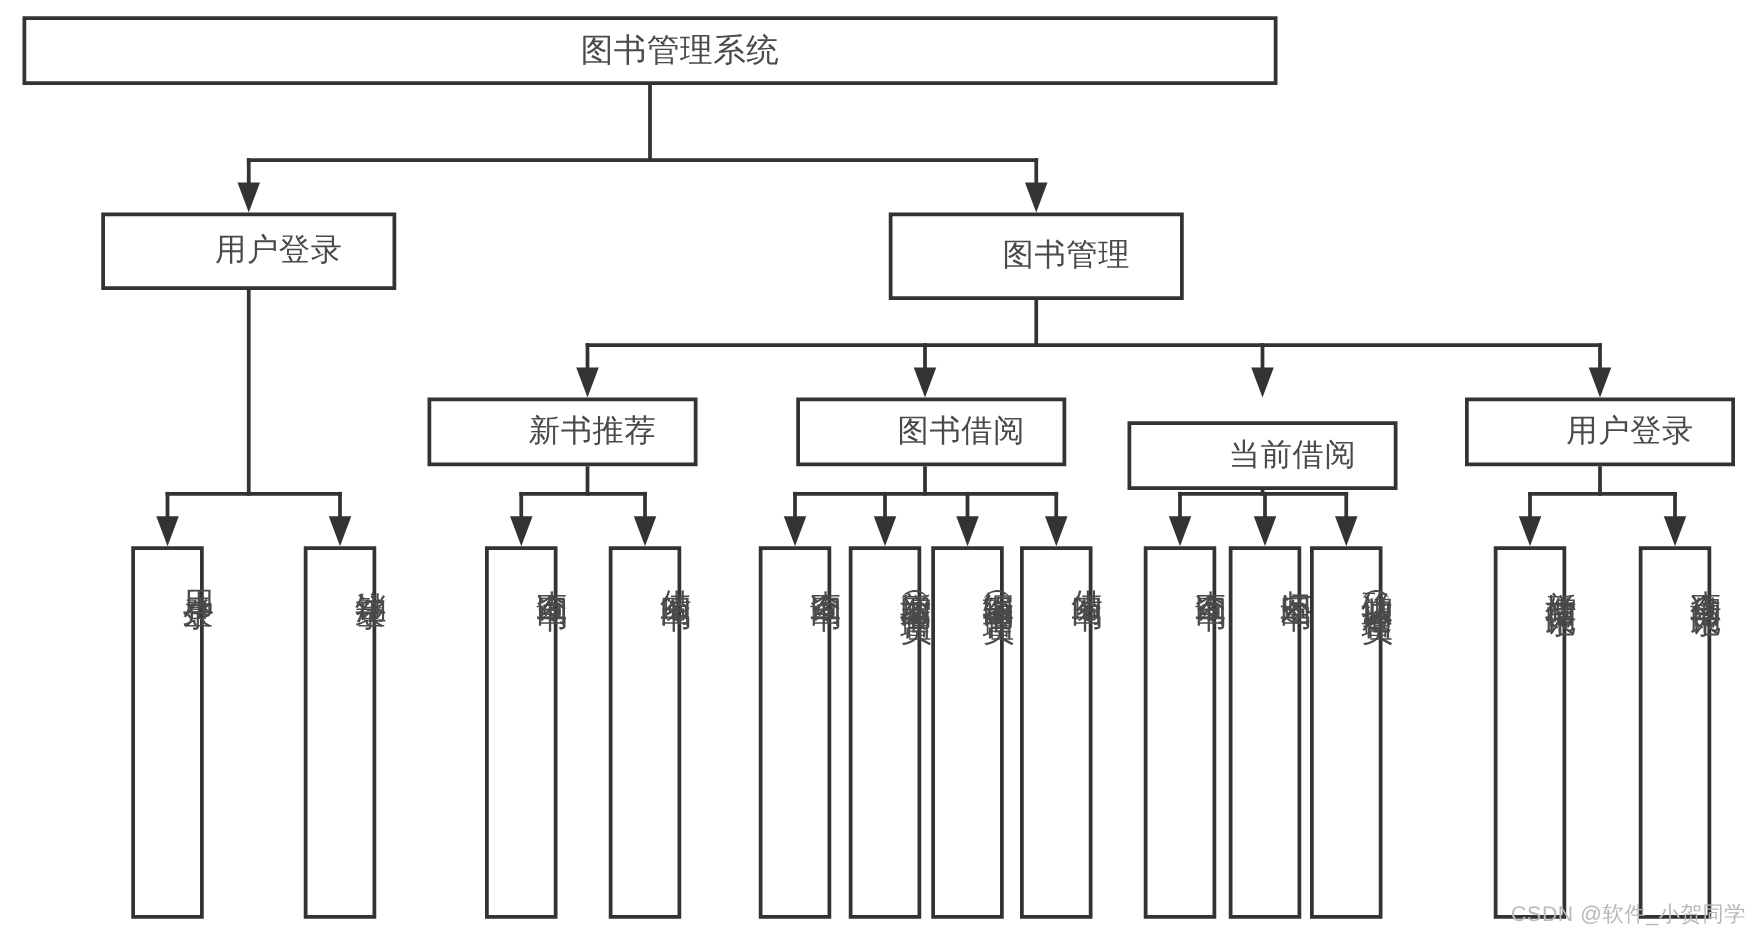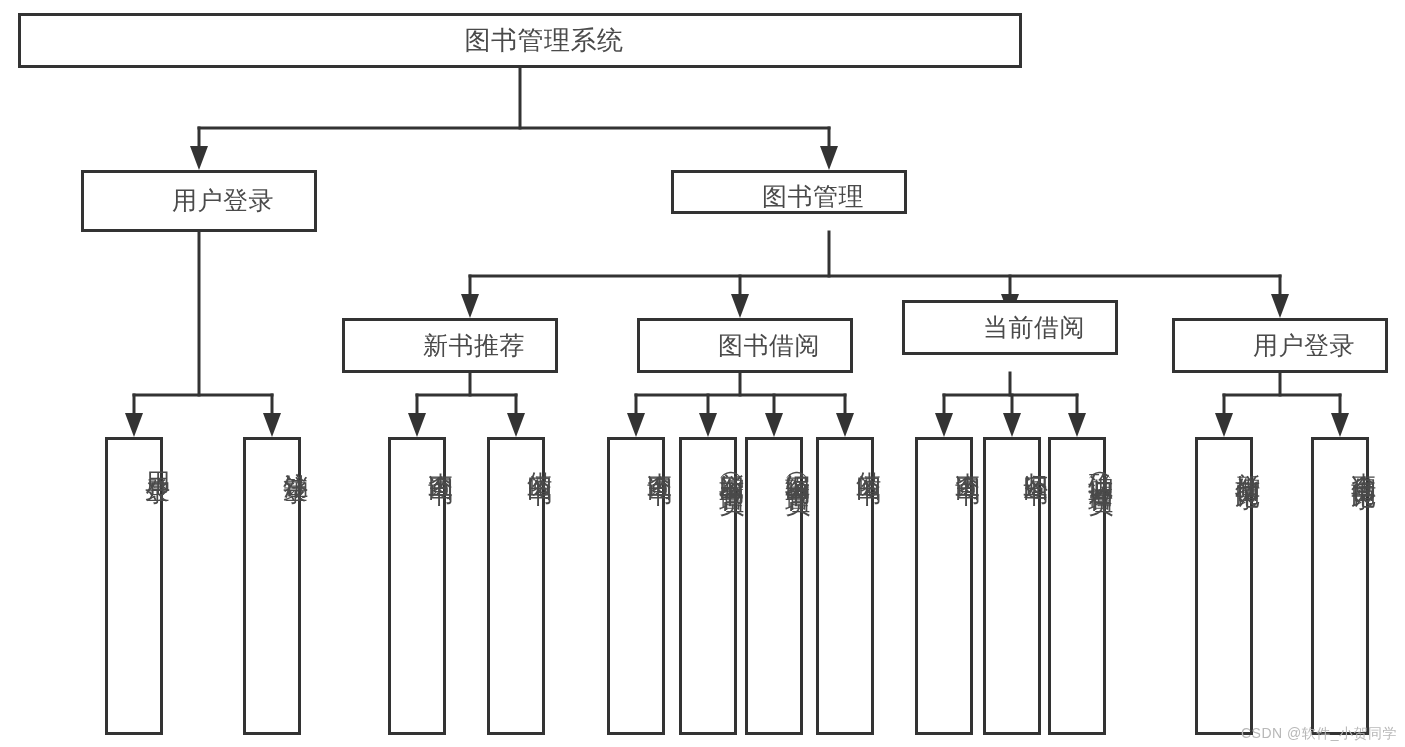--- a/index.html
+++ b/index.html
@@ -59,21 +59,21 @@
     letter-spacing: 3px;
     white-space: nowrap;
   }
   .node.root .node-label {
     font-size: 26px;
   }
   #watermark {
     position: absolute;
     right: 8px;
     bottom: 4px;
-    font-size: 14px;
+    font-size: 17px;
     color: #b8b8b8;
     letter-spacing: 0.5px;
     white-space: nowrap;
     user-select: none;
   }
 </style>
 </head>
 <body>
 
 <div id="diagram-root">
@@ -133,30 +133,30 @@
       <polygon points="1331,413 1349,413 1340,437" fill="#333333"></polygon>
     </svg>
 
   <div id="node-layer">
       <div class="node horizontal root" style="left: 18px; top: 13px; width: 1004px; height: 55px;">
         <span class="node-label">图书管理系统</span>
       </div>
       <div class="node horizontal" style="left: 81px; top: 170px; width: 236px; height: 62px;">
         <span class="node-label">用户登录</span>
       </div>
-      <div class="node horizontal" style="left: 671px; top: 170px; width: 236px; height: 44px; align-items: flex-end;">
+      <div class="node horizontal" style="left: 711px; top: 170px; width: 236px; height: 70px;">
         <span class="node-label">图书管理</span>
       </div>
       <div class="node horizontal" style="left: 342px; top: 318px; width: 216px; height: 55px;">
         <span class="node-label">新书推荐</span>
       </div>
       <div class="node horizontal" style="left: 637px; top: 318px; width: 216px; height: 55px;">
         <span class="node-label">图书借阅</span>
       </div>
-      <div class="node horizontal" style="left: 902px; top: 300px; width: 216px; height: 55px;">
+      <div class="node horizontal" style="left: 902px; top: 337px; width: 216px; height: 55px;">
         <span class="node-label">当前借阅</span>
       </div>
       <div class="node horizontal" style="left: 1172px; top: 318px; width: 216px; height: 55px;">
         <span class="node-label">用户登录</span>
       </div>
       <div class="node vertical" style="left: 105px; top: 437px; width: 58px; height: 298px;">
         <span class="node-label">用户登录</span>
       </div>
       <div class="node vertical" style="left: 243px; top: 437px; width: 58px; height: 298px;">
         <span class="node-label">注销登录</span>

